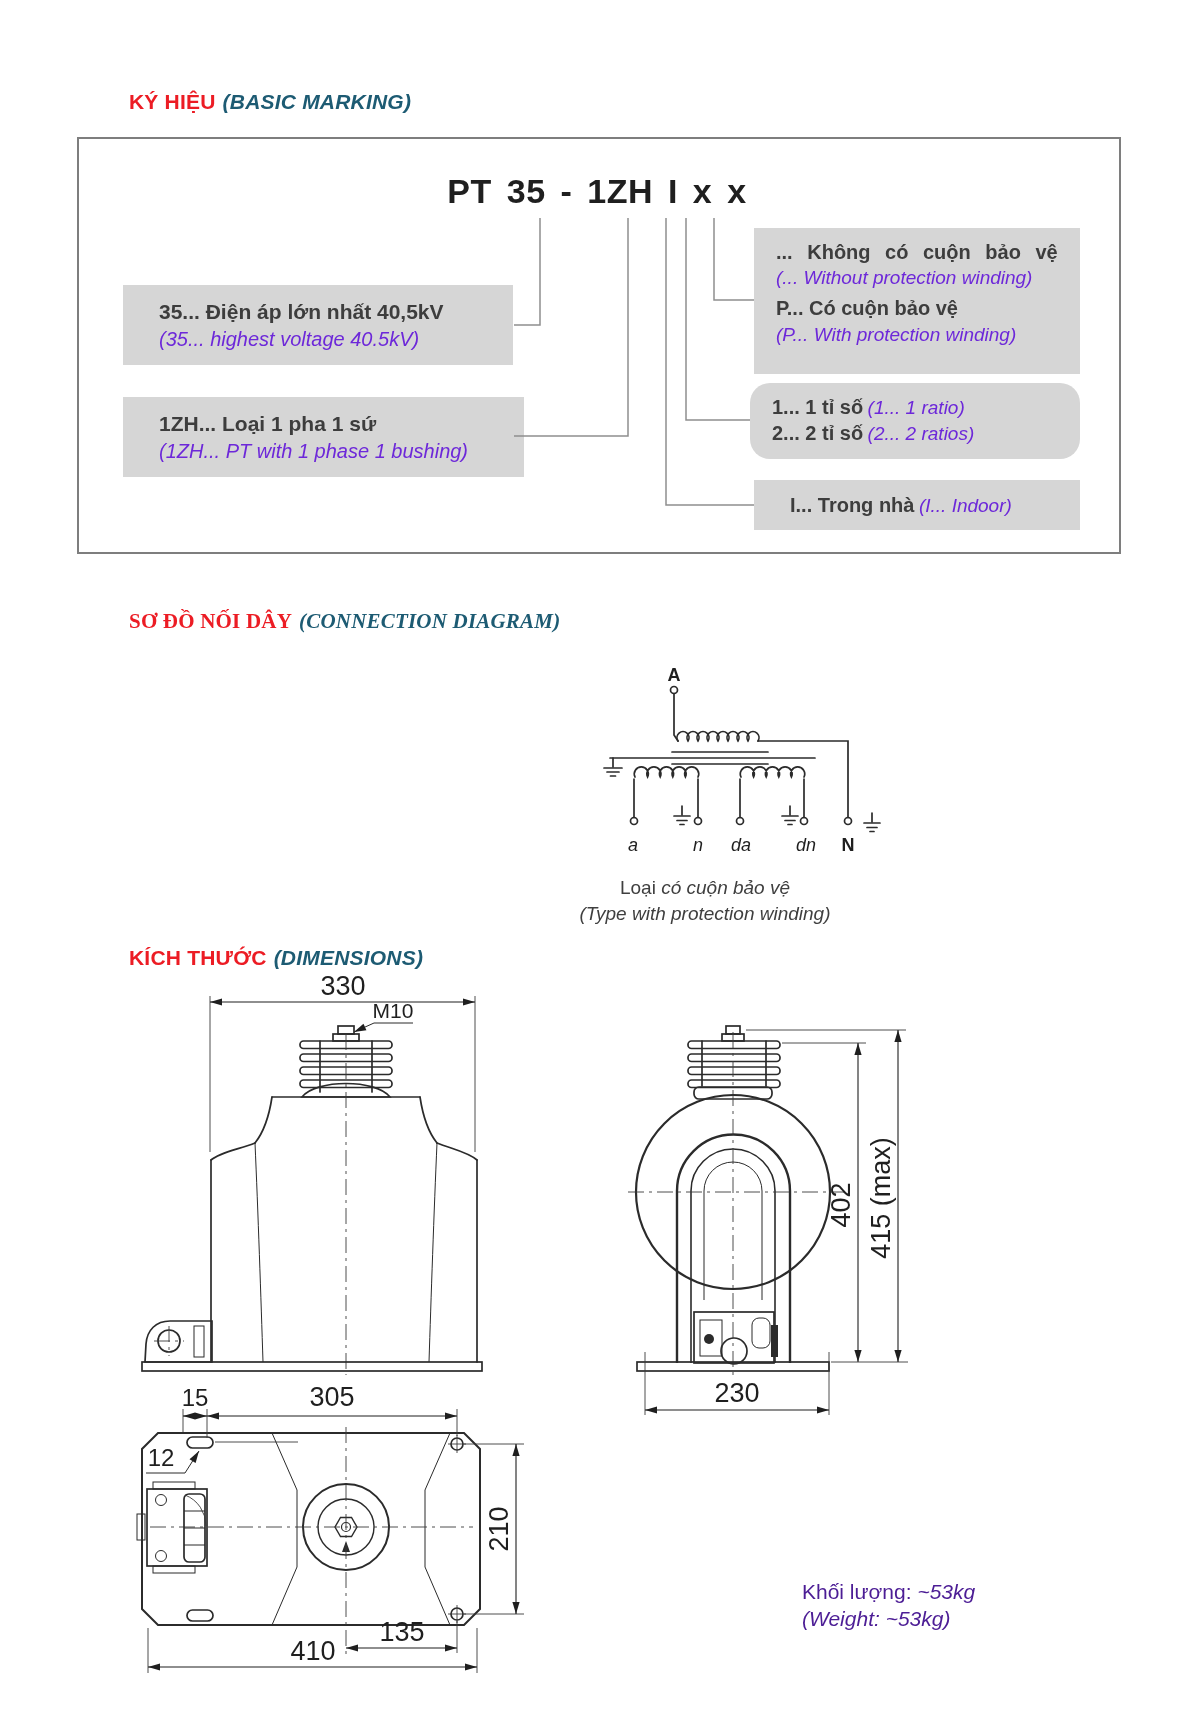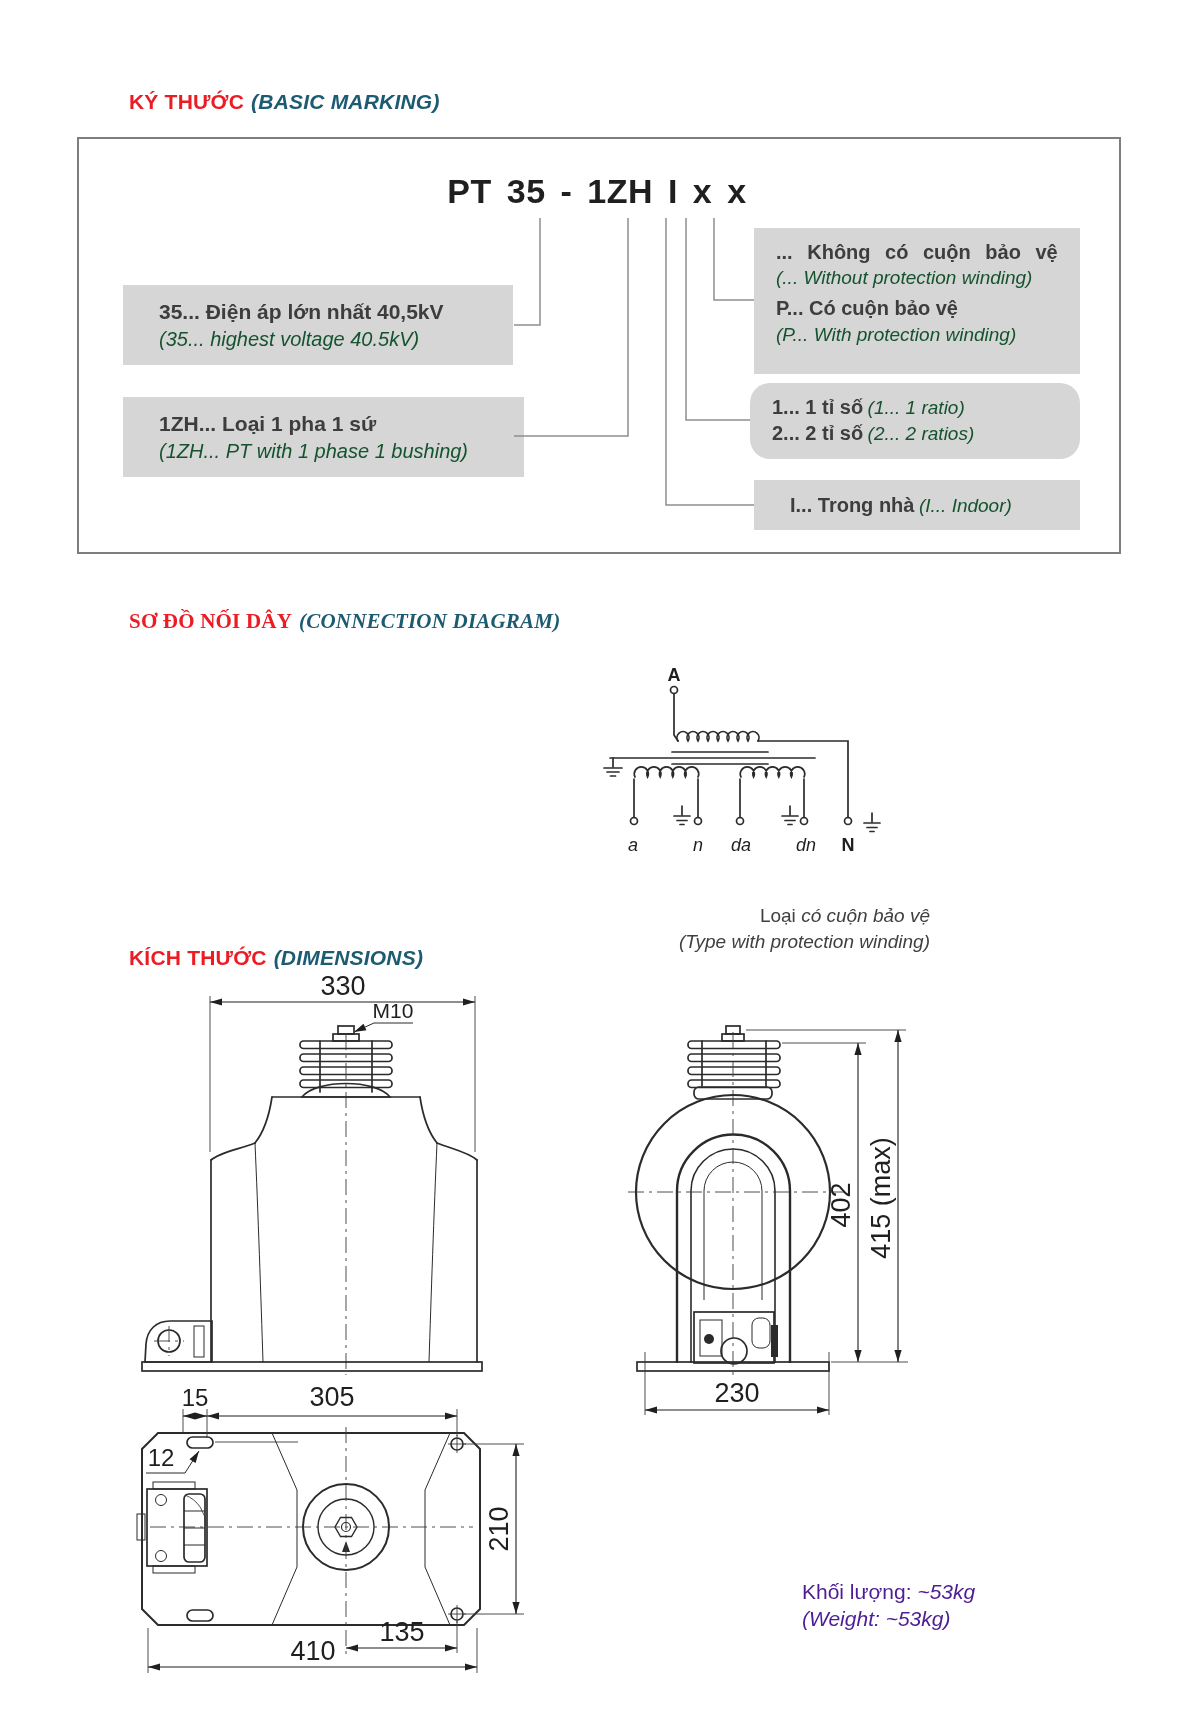--- a/index.html
+++ b/index.html
@@ -7,57 +7,57 @@
         font-family:"Liberation Sans",sans-serif;color:#1f1f1f;}
   .abs{position:absolute;}
   .hd{font-size:21px;font-weight:bold;letter-spacing:.2px;white-space:nowrap;}
   .hd .vi{color:#ec1c24;}
   .hd .en{color:#1d5b73;font-style:italic;margin-left:7px;}
   .markbox{left:77px;top:137px;width:1040px;height:413px;border:2px solid #7e7e7e;background:#fff;}
   .mtitle{left:77px;top:172px;width:1040px;text-align:center;font-size:34px;font-weight:bold;
           word-spacing:5px;letter-spacing:.5px;}
   .gbox{background:#d6d6d6;}
   .gb-vi{font-size:21px;font-weight:bold;color:#3d3d3d;line-height:1.32;}
-  .gb-en{font-size:20px;font-style:italic;color:#14532d;line-height:1.32;}
+  .gb-en{font-size:20px;font-style:italic;color:#6d28d9;line-height:1.32;}
   .b35{left:123px;top:285px;width:390px;height:80px;padding:13px 0 8px 36px;box-sizing:border-box;}
   .b1zh{left:123px;top:397px;width:401px;height:80px;padding:13px 0 0 36px;box-sizing:border-box;}
   .bprot{left:754px;top:228px;width:326px;height:146px;padding:11px 22px;box-sizing:border-box;}
   .bprot .gb-vi{font-size:20px;}
   .bprot .gb-en{font-size:19px;}
   .bprot .just{word-spacing:9px;}
   .bprot .pair2{margin-top:5px;}
   .bratio{left:750px;top:383px;width:330px;height:76px;padding:11px 0 0 22px;box-sizing:border-box;border-radius:20px;}
   .bratio .gb-vi{font-size:20px;display:inline;}
   .bratio .gb-en{font-size:19px;display:inline;}
   .bind{left:754px;top:480px;width:326px;height:50px;padding-left:36px;box-sizing:border-box;
         display:flex;align-items:center;}
   .bind .gb-vi{font-size:20px;display:inline;}
   .bind .gb-en{font-size:19px;display:inline;}
-  .caption{left:480px;top:903px;width:450px;text-align:right;font-size:19px;color:#3f3f3f;line-height:26px;}
+  .caption{left:480px;top:875px;width:450px;text-align:center;font-size:19px;color:#3f3f3f;line-height:26px;}
   .caption .it{font-style:italic;}
   .weight{left:802px;top:1578px;font-size:21px;color:#4c1d95;line-height:27px;}
   .weight .it{font-style:italic;}
   svg.art{position:absolute;left:0;top:0;width:1200px;height:1728px;pointer-events:none;}
   svg .ln{stroke:#2b2b2b;stroke-width:1.7;fill:none;stroke-linecap:round;}
   svg .thin{stroke:#2b2b2b;stroke-width:1;fill:none;}
   svg .ext{stroke:#3a3a3a;stroke-width:.9;fill:none;}
   svg .dim{stroke:#1f1f1f;stroke-width:1.1;fill:none;}
   svg .dd{stroke:#3a3a3a;stroke-width:.9;fill:none;stroke-dasharray:16 5 3 5;}
   svg .conn{stroke:#8f8f8f;stroke-width:1.5;fill:none;}
   svg text{font-family:"Liberation Sans",sans-serif;fill:#1f1f1f;}
   svg .dtx{font-size:27px;}
   svg .ltx{font-size:18px;}
 </style>
 </head>
 <body>
 
 <div class="page">
 
   <div class="abs hd" style="left:129px;top:90px;">
-    <span class="vi">KÝ THƯỚC</span><span class="en">(BASIC MARKING)</span>
+    <span class="vi">KÝ HIỆU</span><span class="en">(BASIC MARKING)</span>
   </div>
 
   <div class="abs markbox"></div>
   <div class="abs mtitle">PT 35 - 1ZH I x x</div>
 
   <div class="abs gbox b35">
     <div class="gb-vi">35... Điện áp lớn nhất 40,5kV</div>
     <div class="gb-en">(35... highest voltage 40.5kV)</div>
   </div>
 

